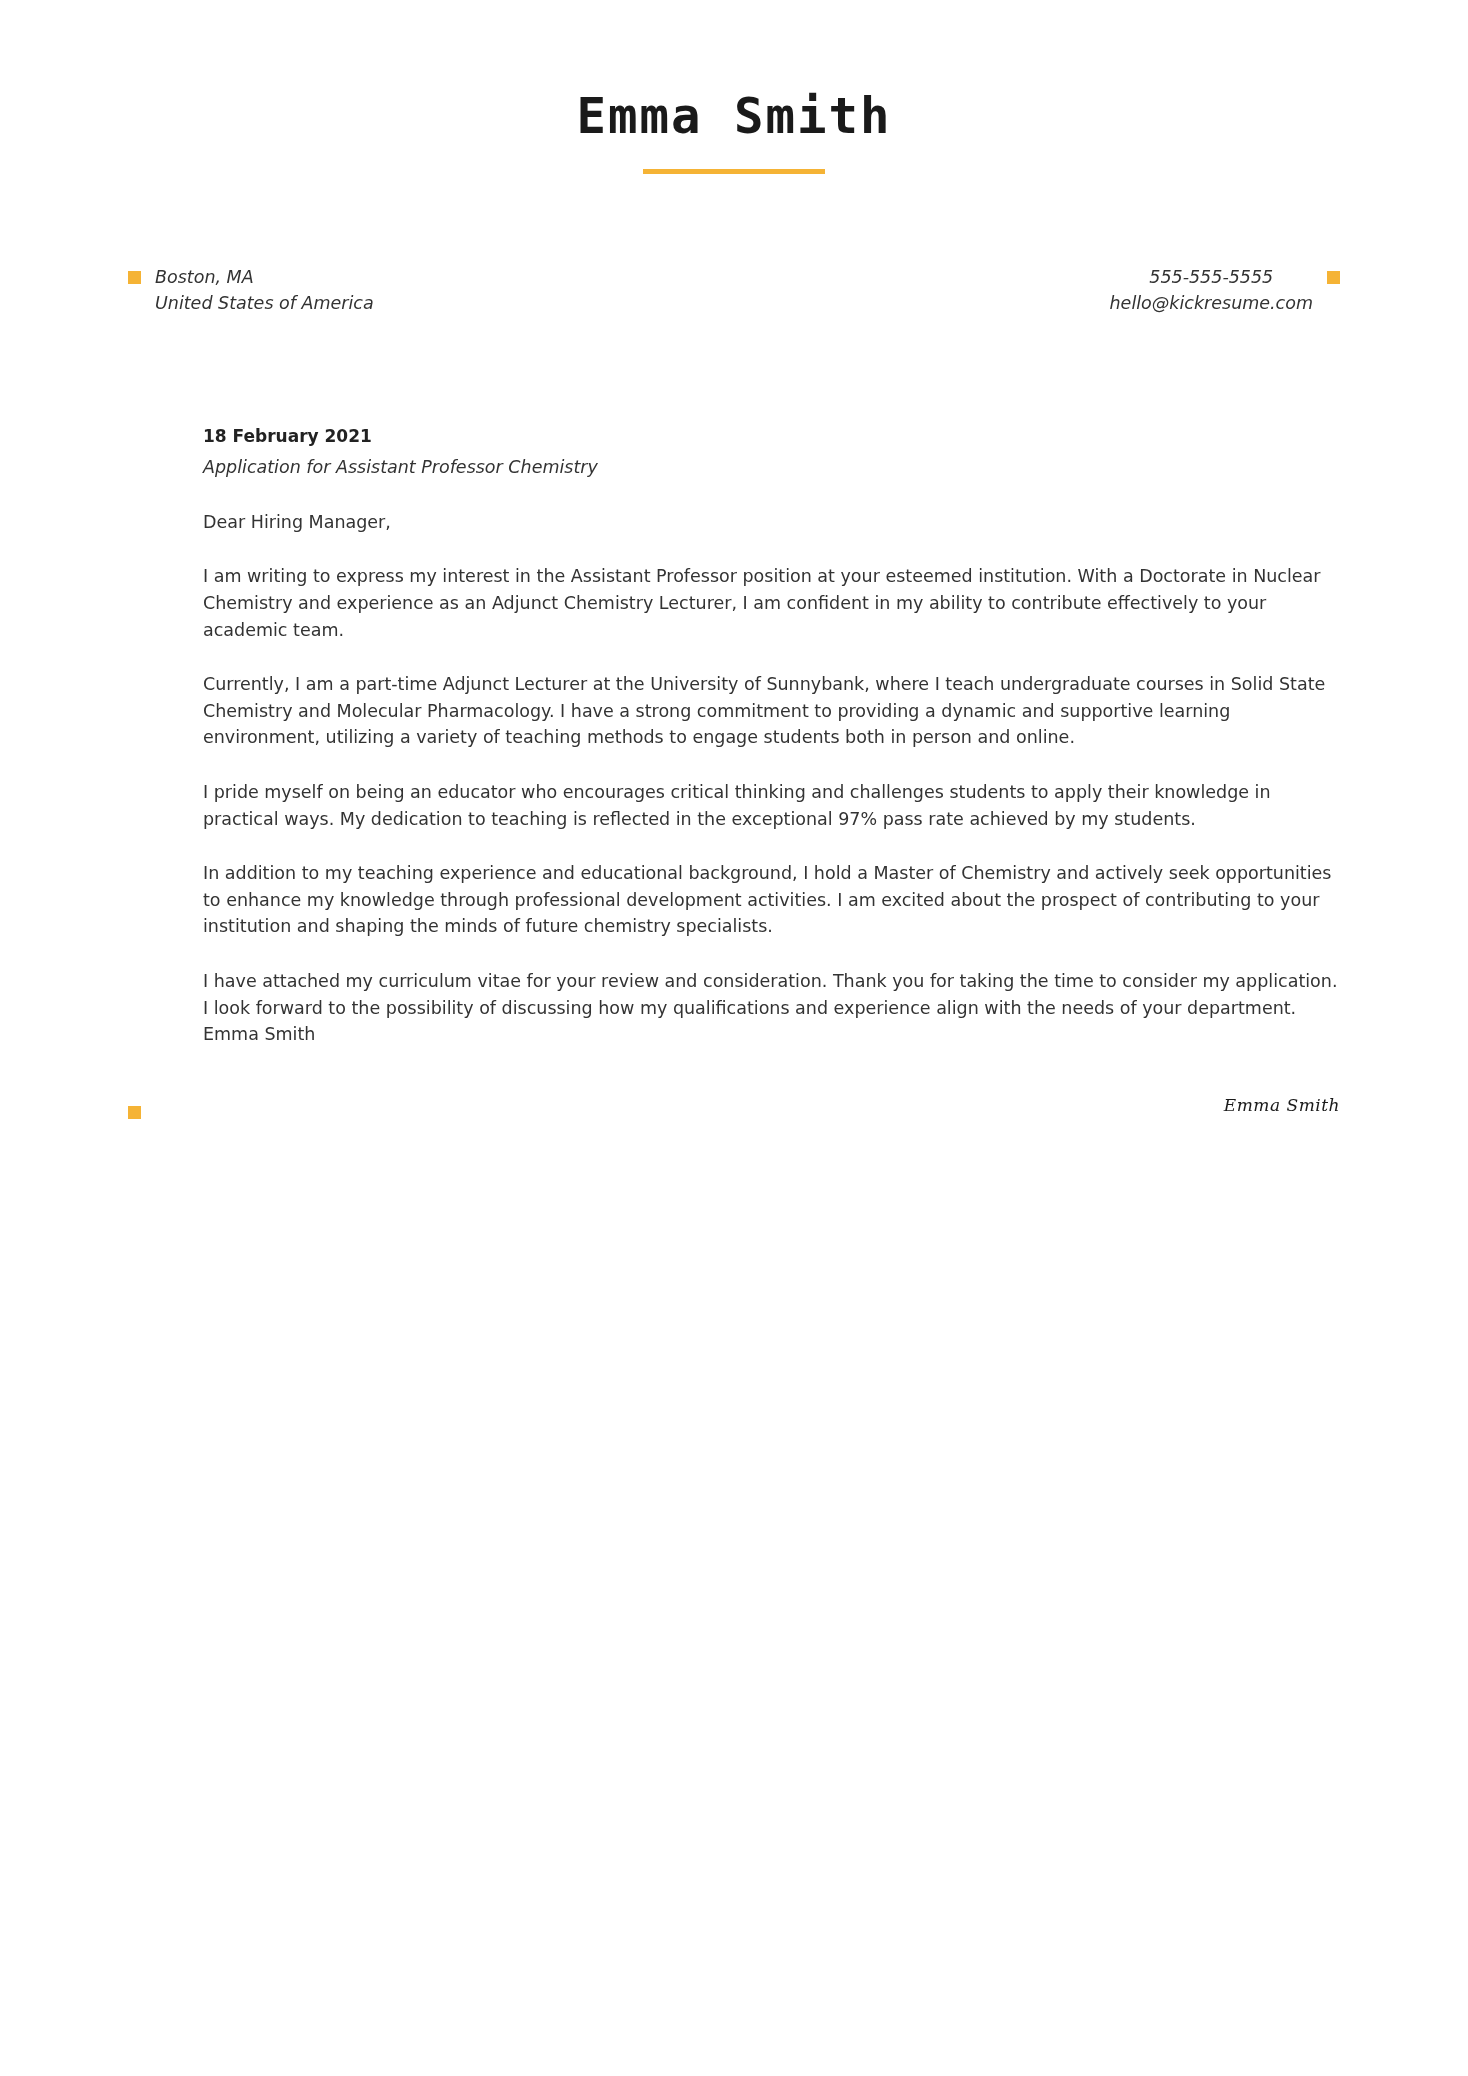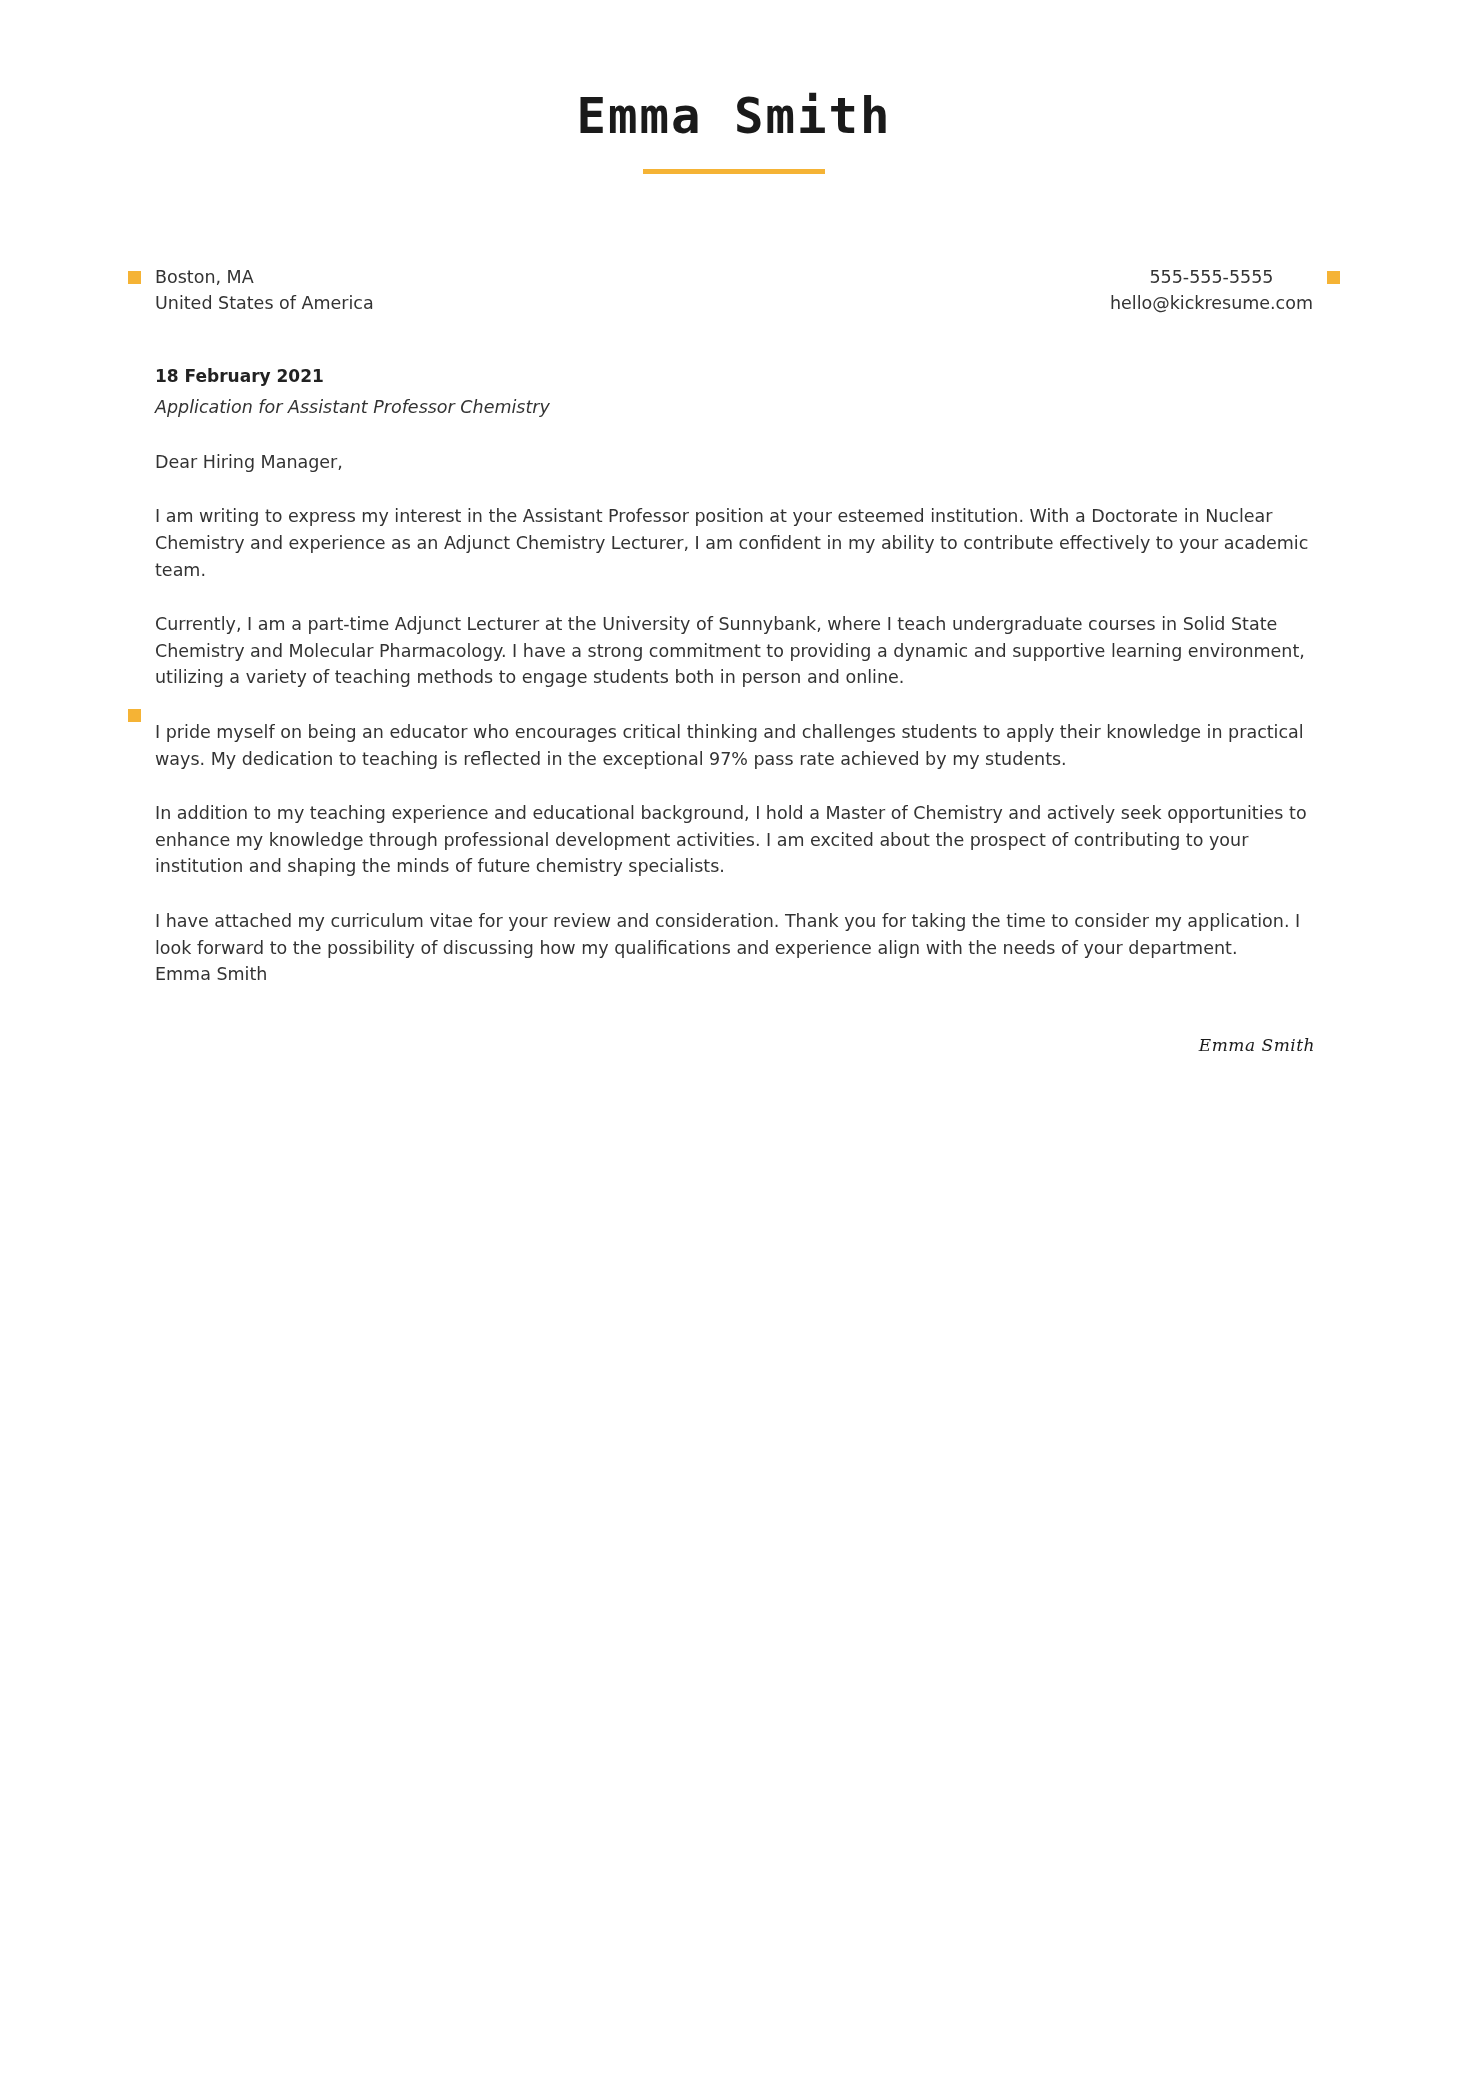--- a/index.html
+++ b/index.html
@@ -45,20 +45,21 @@
   
   .contact {
     margin-top: 90px;
     padding: 0 128px;
     display: flex;
     justify-content: space-between;
     align-items: flex-start;
     font-size: 17.5px;
     line-height: 1.5;
     color: #333333;
+    font-style: italic;
   }
   .contact-left {
     display: flex;
     align-items: flex-start;
   }
   .contact-right {
     display: flex;
     align-items: flex-start;
     text-align: center;
   }
@@ -68,24 +69,25 @@
     background: #f5b335;
     flex: 0 0 13px;
     margin-top: 7px;
   }
   .contact-left .bullet { margin-right: 14px; }
   .contact-right .bullet { margin-left: 14px; }
   .contact-lines div { white-space: nowrap; }
 
   
   .letter {
-    margin-top: 48px;
+    margin-top: 108px;
     padding: 0 128px 0 128px;
     display: flex;
-    align-items: center;
+    align-items: flex-end;
+    gap: 48px;
   }
   .letter .bullet { margin-right: 14px; margin-top: 9px; }
   .letter-body {
     font-size: 17.5px;
     line-height: 1.52;
     color: #333333;
     max-width: 1160px;
   }
   .letter-date {
     font-weight: bold;

